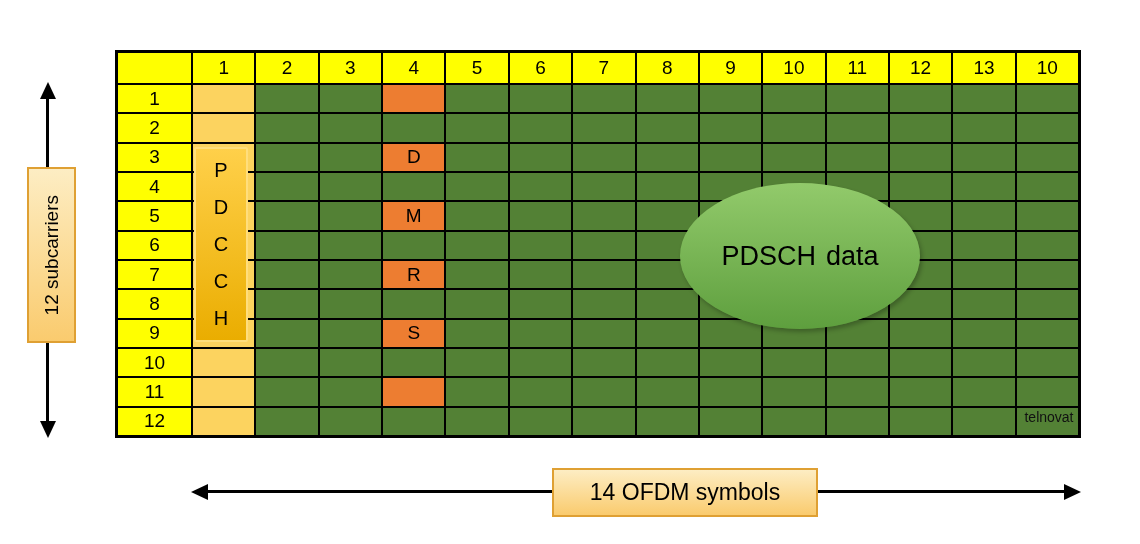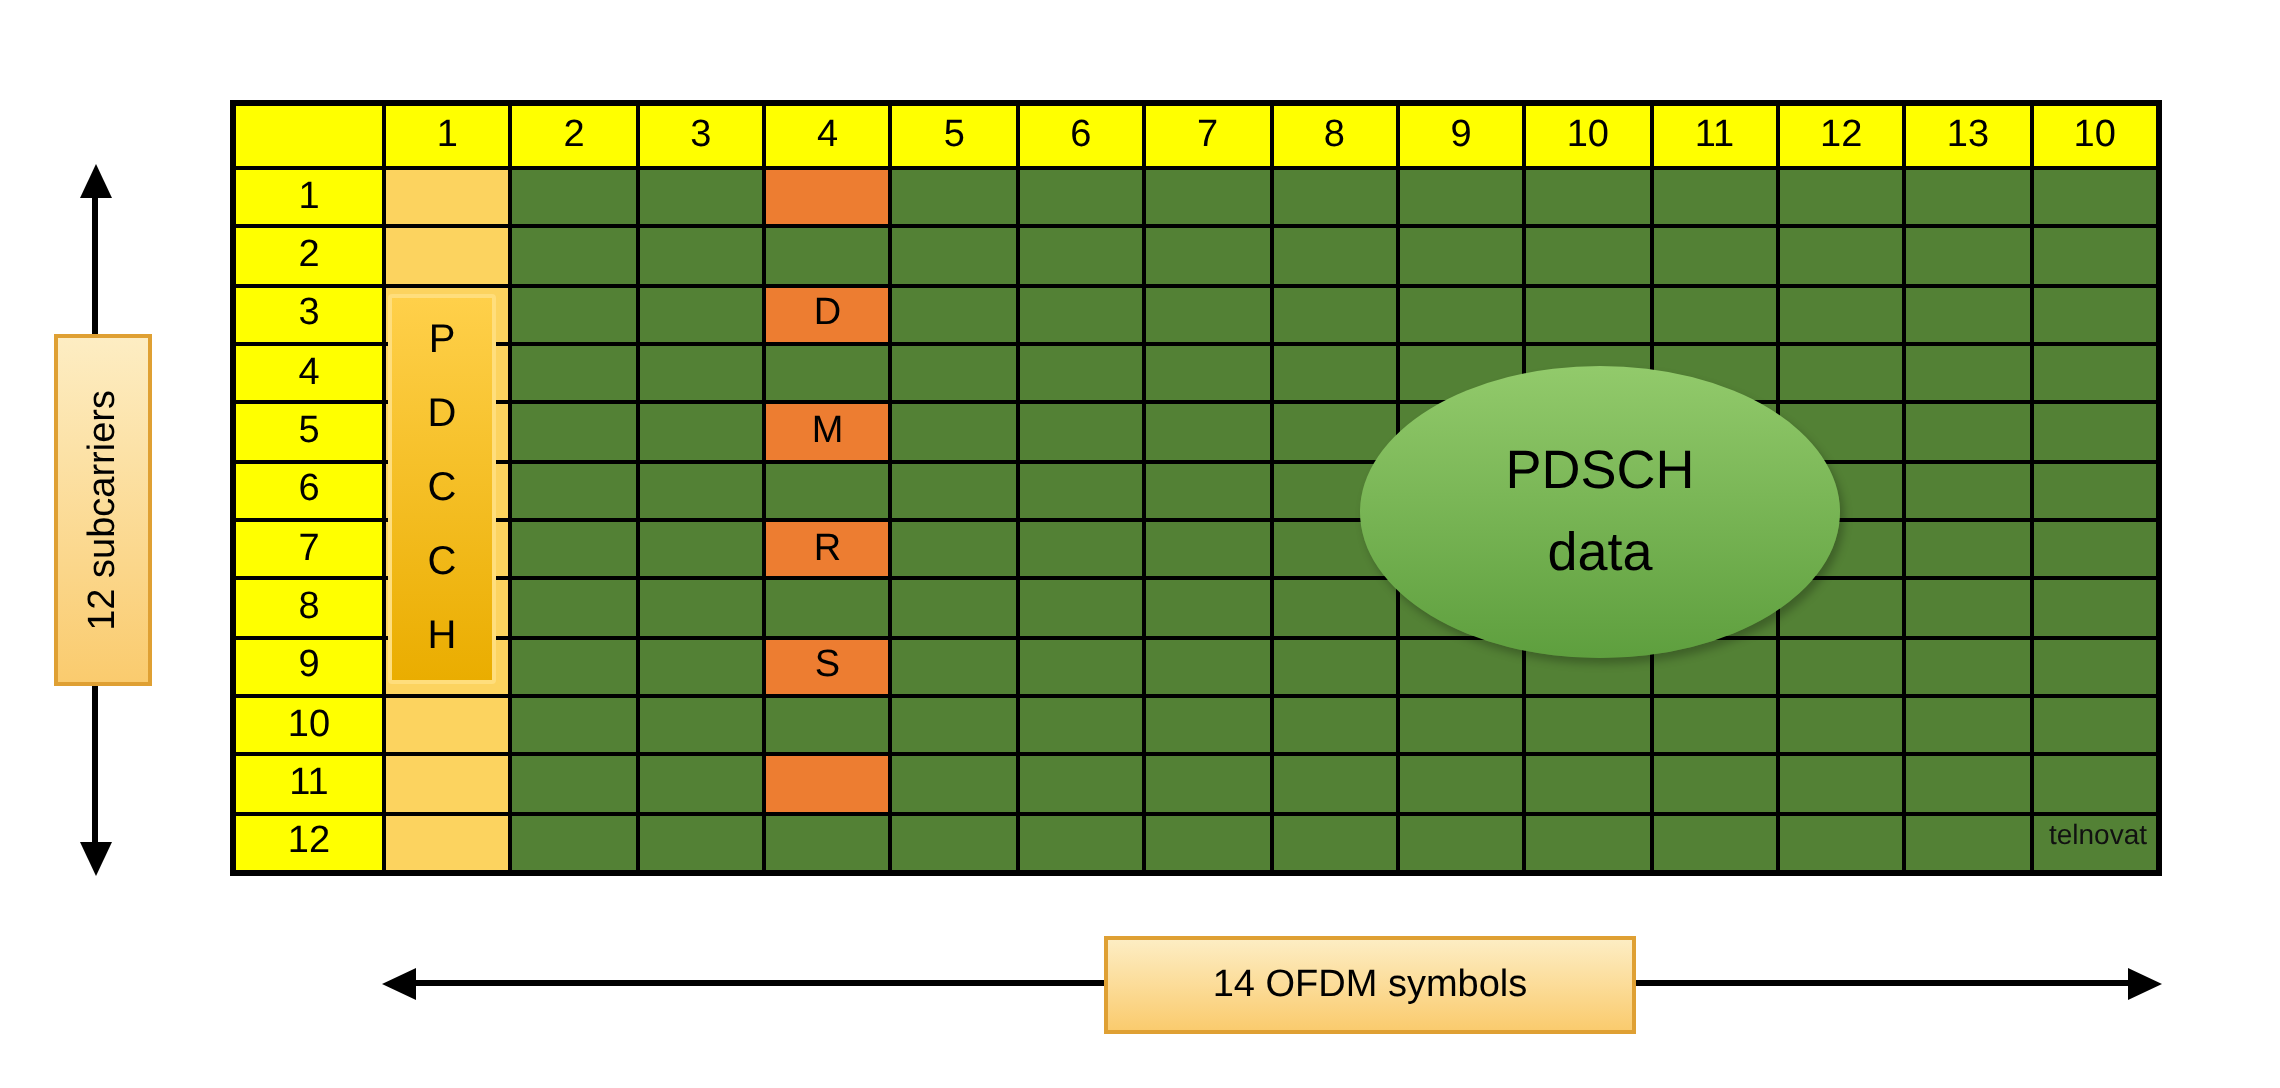--- a/index.html
+++ b/index.html
@@ -29,21 +29,21 @@
     display:flex;flex-direction:column;align-items:center;justify-content:space-between;
     padding:10px 0;font-size:20px;color:#000;
   }
 
   
   .ellipse{
     position:absolute;left:680px;top:183px;width:240px;height:146px;z-index:5;
     border-radius:50%;
     background:linear-gradient(var(--ellipse_top),var(--ellipse_bottom));
     box-shadow:2px 3px 4px rgba(0,0,0,0.25);
-    display:flex;flex-direction:column;align-items:center;justify-content:center;
+    display:flex;align-items:center;justify-content:center;
     gap:10px;font-size:27px;color:#000;
   }
 
   
   .watermark{
     position:absolute;left:1019px;top:406px;width:60px;height:22px;z-index:4;
     display:flex;align-items:center;justify-content:center;
     font-size:14px;color:#111;
   }
 
@@ -58,21 +58,21 @@
 
   
   .labelbox{
     position:absolute;z-index:3;box-sizing:border-box;
     background:linear-gradient(var(--label_box_top),var(--label_box_bottom));
     border:2px solid var(--label_box_border);
     display:flex;align-items:center;justify-content:center;color:#000;
   }
   .ybox{left:27px;top:167px;width:49px;height:176px;}
   .ybox span{writing-mode:vertical-rl;transform:rotate(180deg);font-size:19px;white-space:nowrap;}
-  .xbox{left:552px;top:468px;width:266px;height:49px;font-size:19px;}
+  .xbox{left:552px;top:468px;width:266px;height:49px;font-size:23px;}
 </style>
 </head>
 <body>
 
 <div class="canvas">
 
   <div class="ah ah-up"></div>
   <div class="vline"></div>
   <div class="ah ah-down"></div>
 

